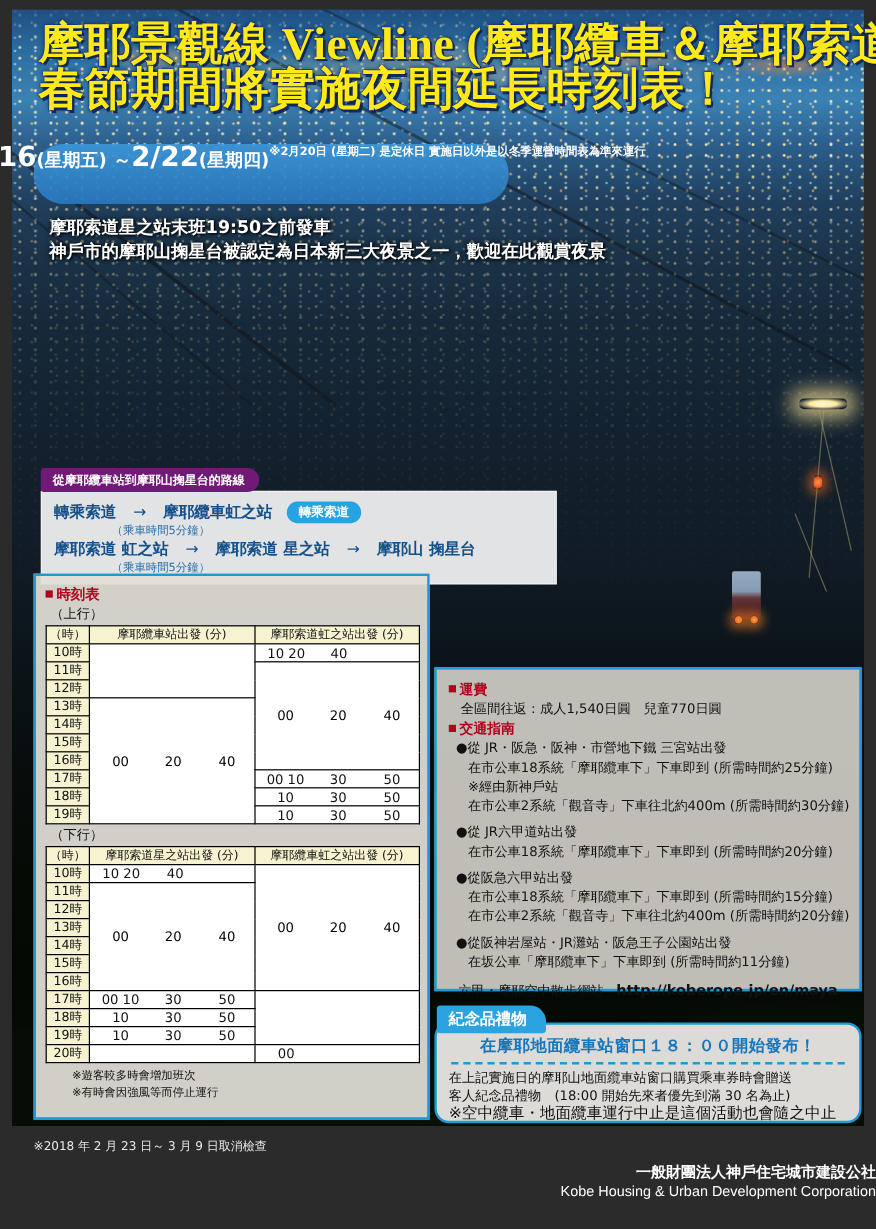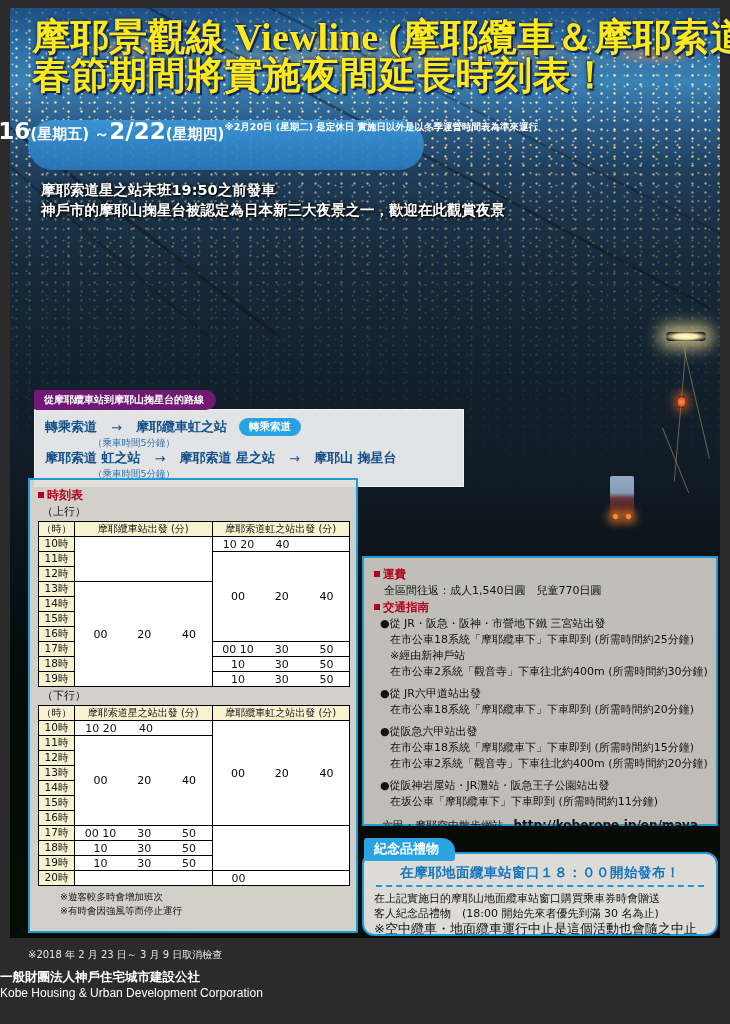--- a/index.html
+++ b/index.html
@@ -193,21 +193,21 @@
     border:2px solid #1b9ad6; border-radius:12px;
     padding:9px 10px 6px 10px;
   }
   .gift-title { color:#1676bd; font-weight:bold; font-size:13.5px; text-align:center; letter-spacing:.5px; line-height:18px; white-space:nowrap; }
   .gift-divider { border-top:2px dashed #1b9ad6; margin:4px 2px 4px 2px; }
   .gift-line { color:#111; font-size:11px; line-height:15px; white-space:nowrap; }
   .gift-note { color:#111; font-size:13px; line-height:14px; padding-top:1px; white-space:nowrap; }
 
   
   .footer-note { position:absolute; left:28px; top:948px; color:#e8e8e8; font-size:10px; white-space:nowrap; }
-  .footer-org { position:absolute; left:0; top:968px; width:730px; text-align:left; }
+  .footer-org { position:absolute; left:0; top:968px; width:730px; text-align:right; }
   .footer-org .jp { color:#ffffff; font-weight:bold; font-size:12.5px; line-height:17px; }
   .footer-org .en { color:#ffffff; font-size:12px; line-height:17px; font-family:"Liberation Sans", sans-serif; }
 </style>
 </head>
 <body>
 
 <div class="poster">
 
   <div class="photo">
     <div class="lights"></div>

